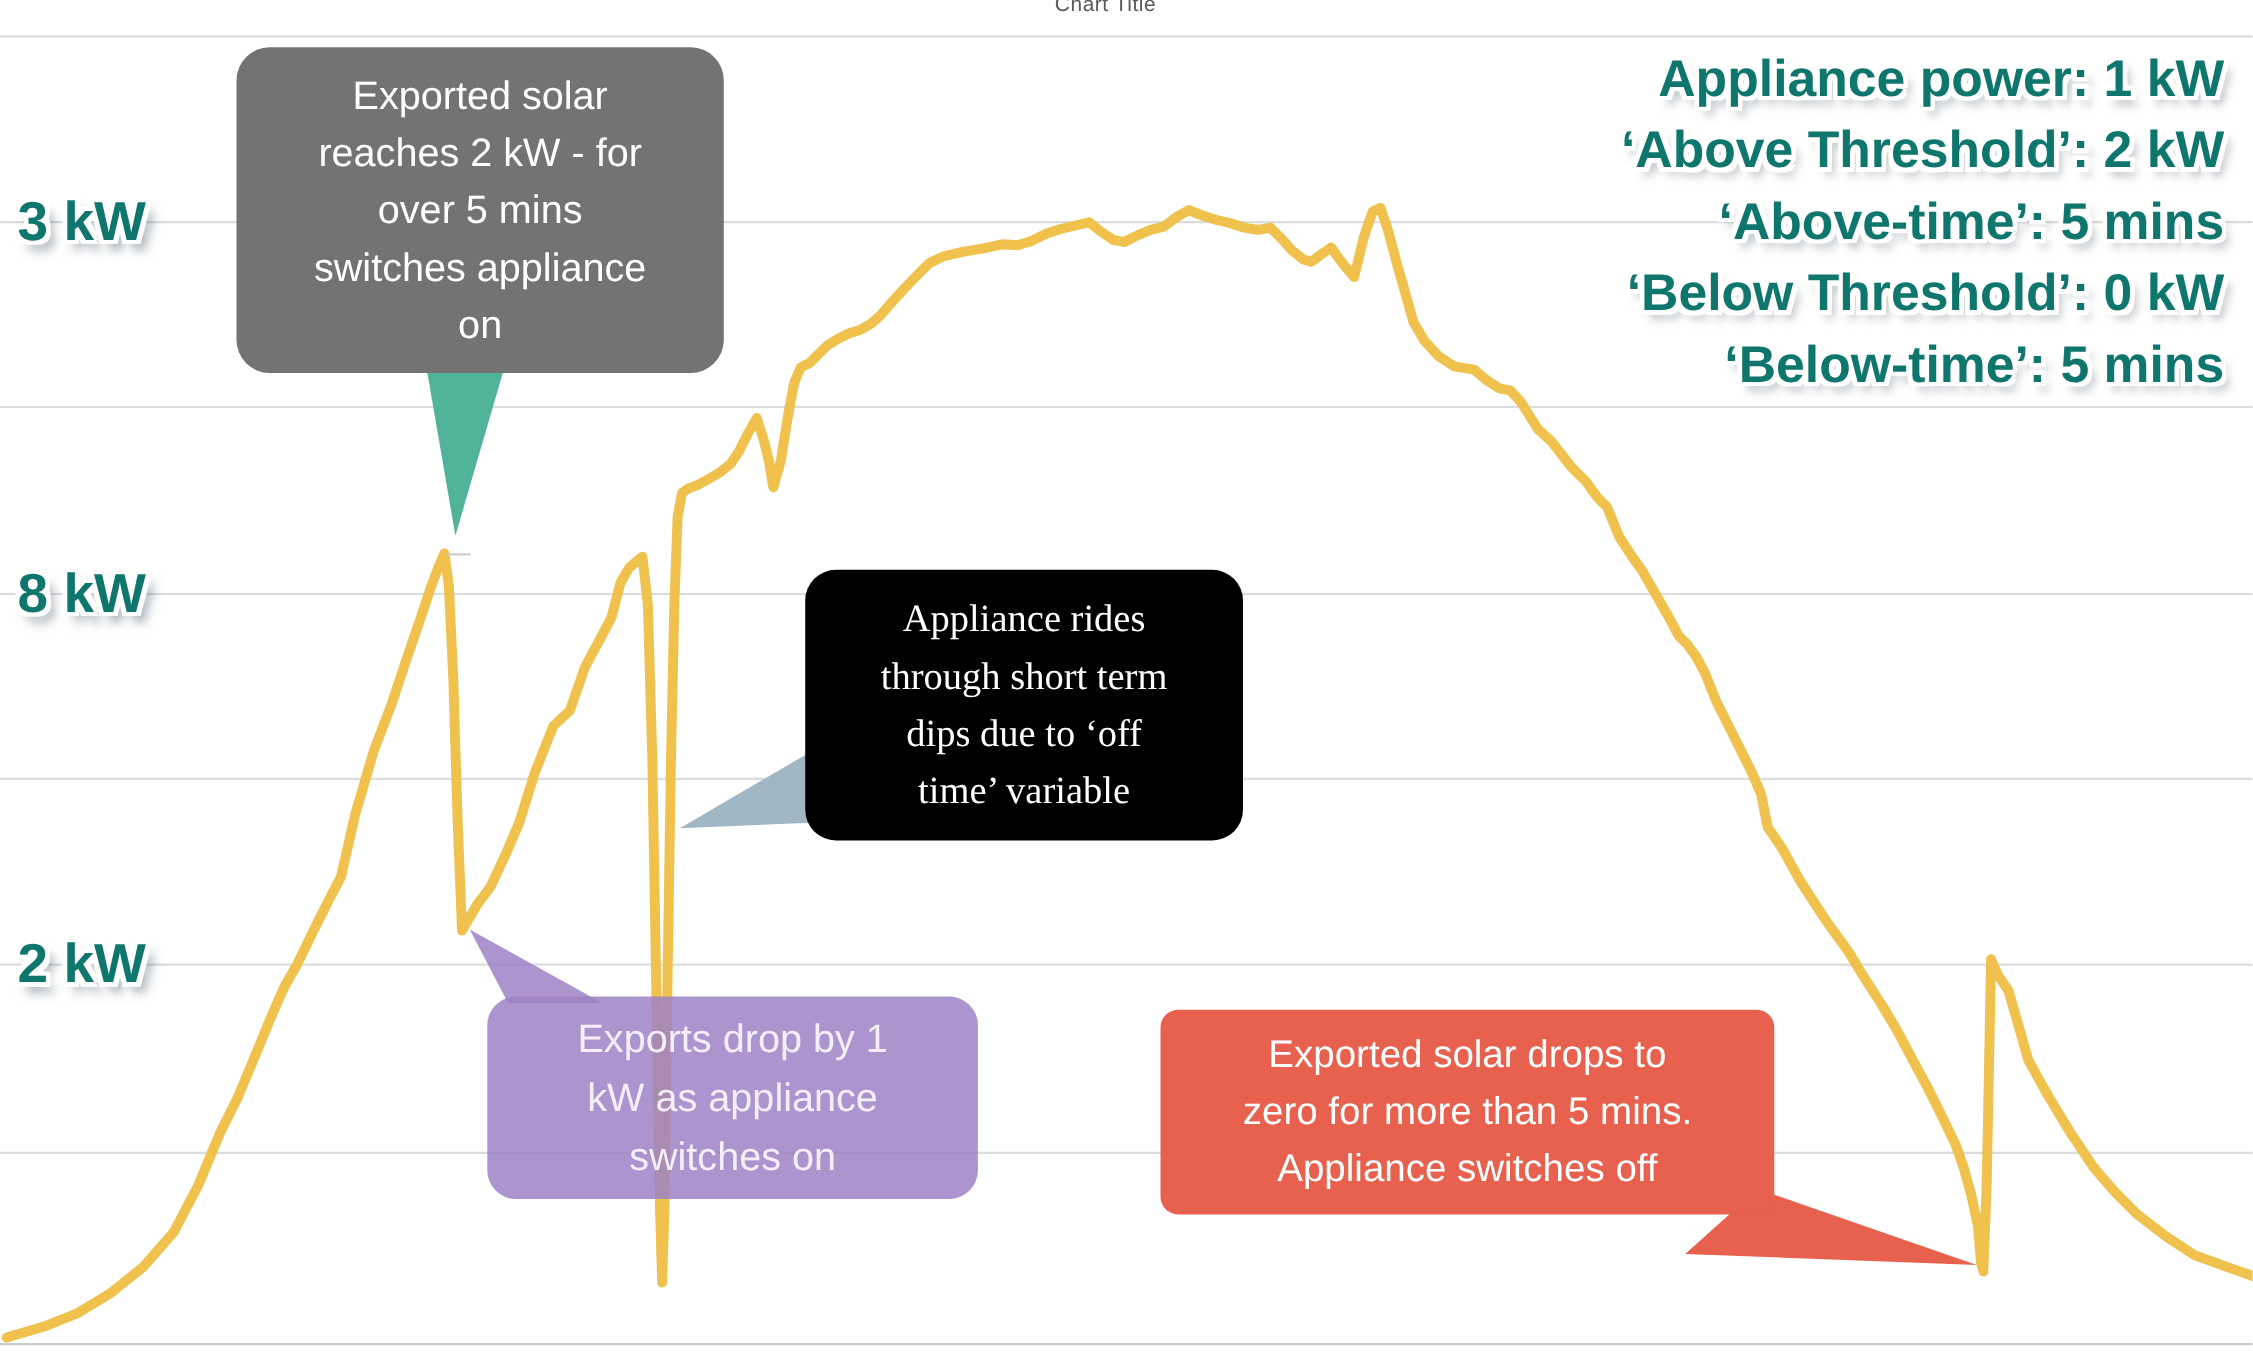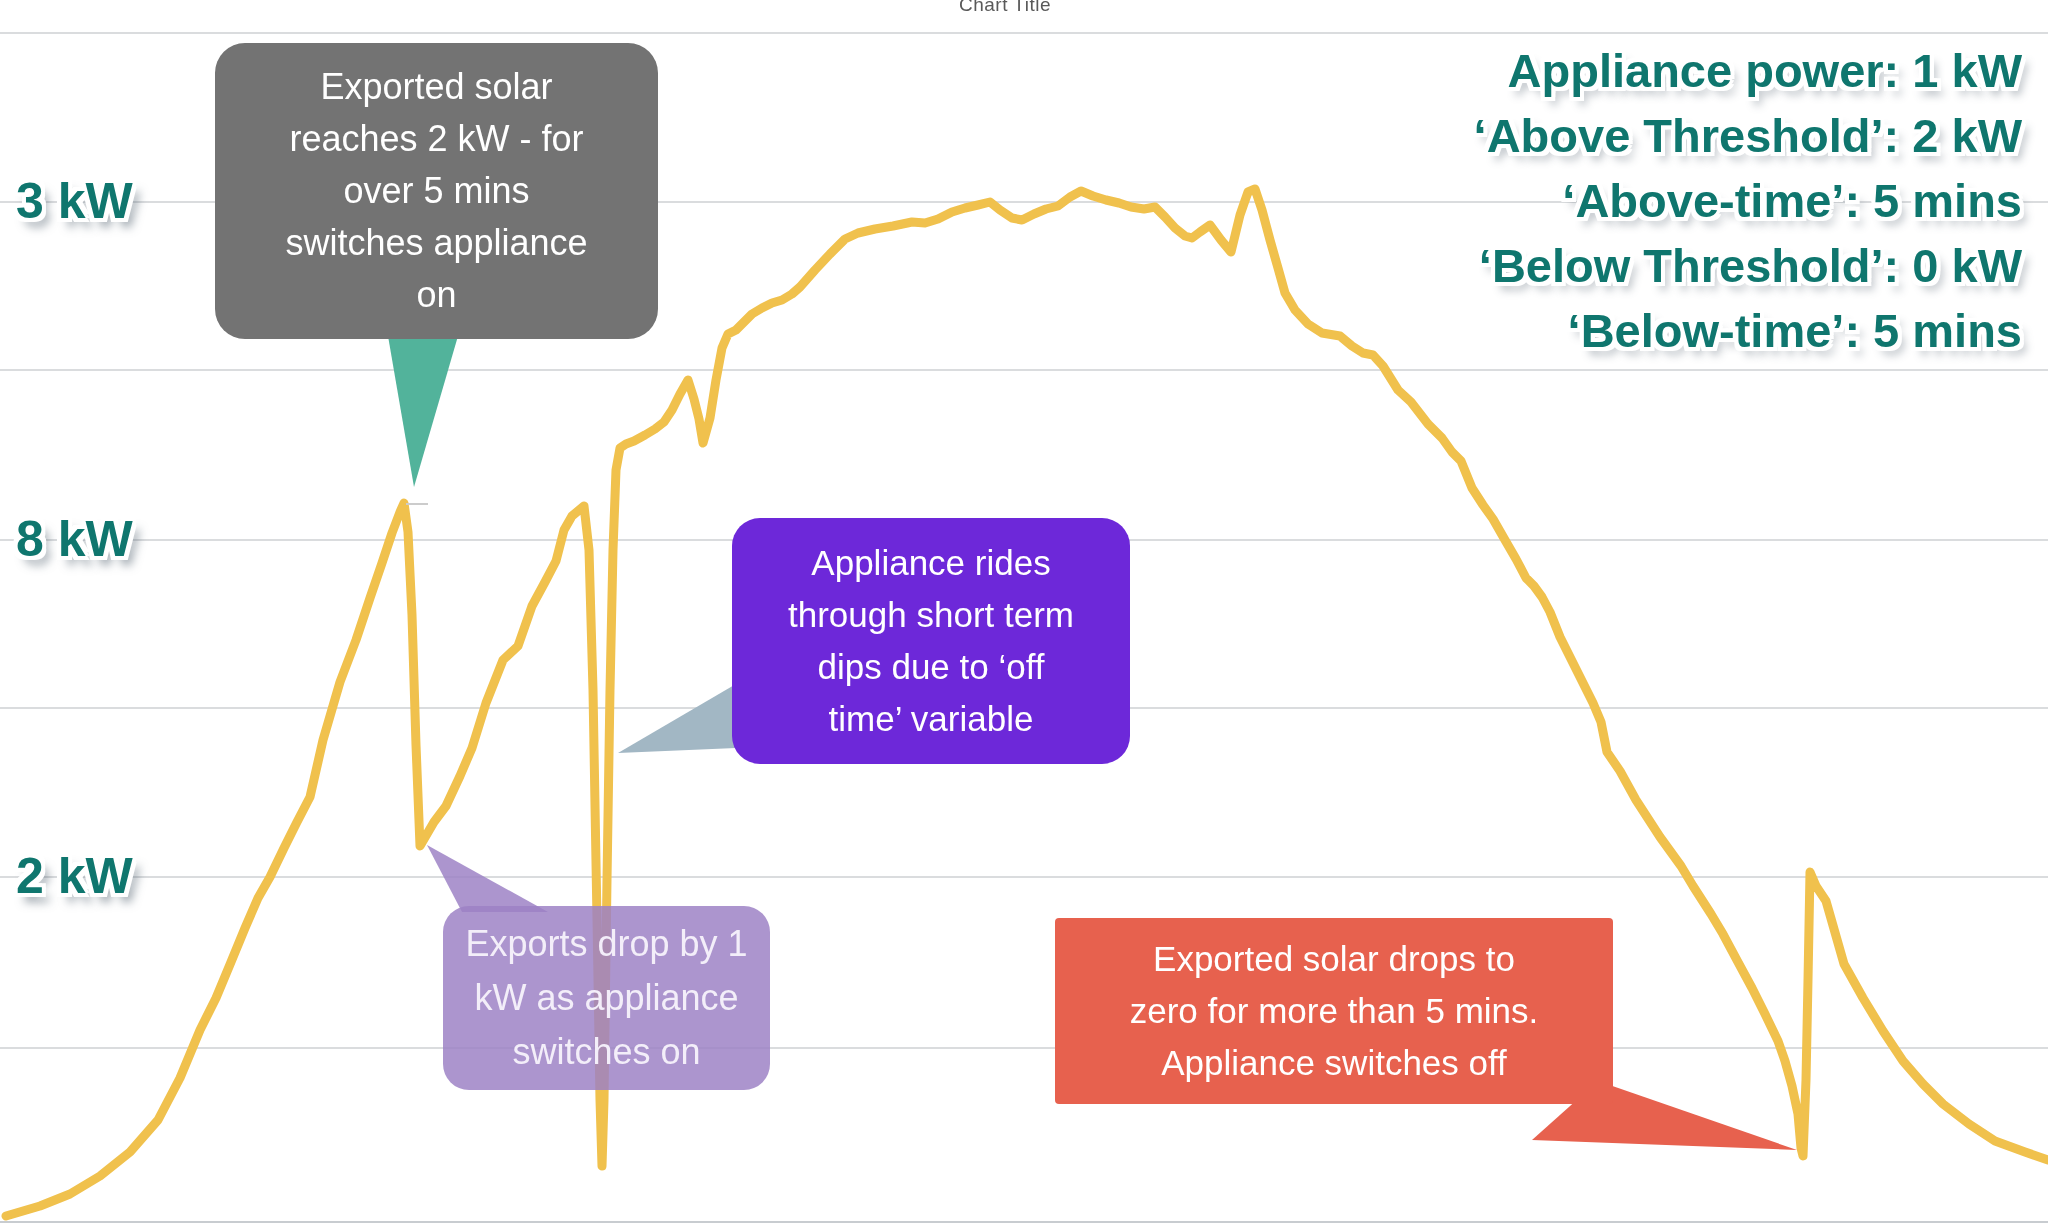--- a/index.html
+++ b/index.html
@@ -38,25 +38,25 @@
   }
   #callout-green{
     left:215px;top:43px;width:443px;height:296px;border-radius:30px;
     font-size:36px;line-height:52px;
   }
   #callout-blue{
     left:732px;top:518px;width:398px;height:246px;border-radius:28px;
     font-size:35px;line-height:52px;
   }
   #callout-purple{
-    left:443px;top:906px;width:327px;height:184px;border-radius:26px;
+    left:443px;top:906px;width:446px;height:184px;border-radius:26px;
     font-size:36px;line-height:54px;color:#f3eef9;
   }
   #callout-red{
-    left:1055px;top:918px;width:558px;height:186px;border-radius:4px;
+    left:1055px;top:918px;width:558px;height:186px;border-radius:16px;
     font-size:35px;line-height:52px;
   }
 </style>
 </head>
 <body>
 
 <div id="stage">
 
   <svg id="chart-svg" viewBox="0 0 2048 1228" xmlns="http://www.w3.org/2000/svg">
     <g id="gridlines">
@@ -87,21 +87,21 @@
 ‘Above Threshold’: 2 kW
 ‘Above-time’: 5 mins
 ‘Below Threshold’: 0 kW
 ‘Below-time’: 5 mins</div>
 
   <div class="callout" id="callout-green" style="background: #737373;">Exported solar
 reaches 2 kW - for
 over 5 mins
 switches appliance
 on</div>
-  <div class="callout" id="callout-blue" style="background: #6d28d9;">Appliance rides
+  <div class="callout" id="callout-blue" style="background: #000000; font-family: Liberation Serif, serif;">Appliance rides
 through short term
 dips due to ‘off
 time’ variable</div>
   <div class="callout" id="callout-purple" style="background: rgba(156, 129, 197, 0.84);">Exports drop by 1
 kW as appliance
 switches on</div>
   <div class="callout" id="callout-red" style="background: rgb(231, 97, 78);">Exported solar drops to
 zero for more than 5 mins.
 Appliance switches off</div>
 

